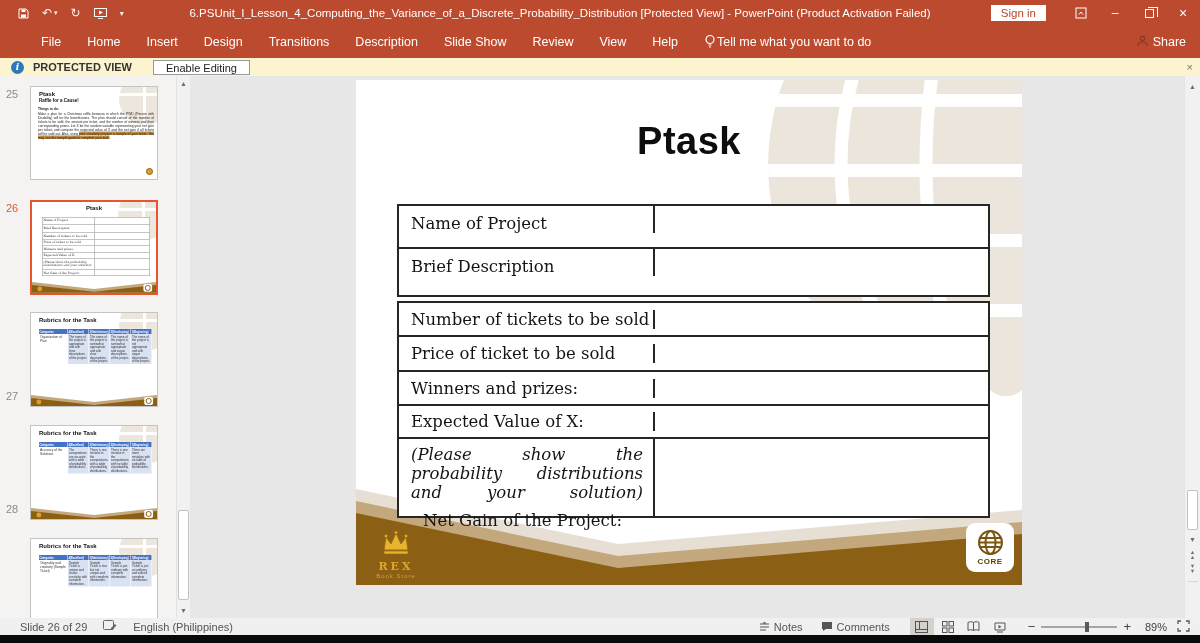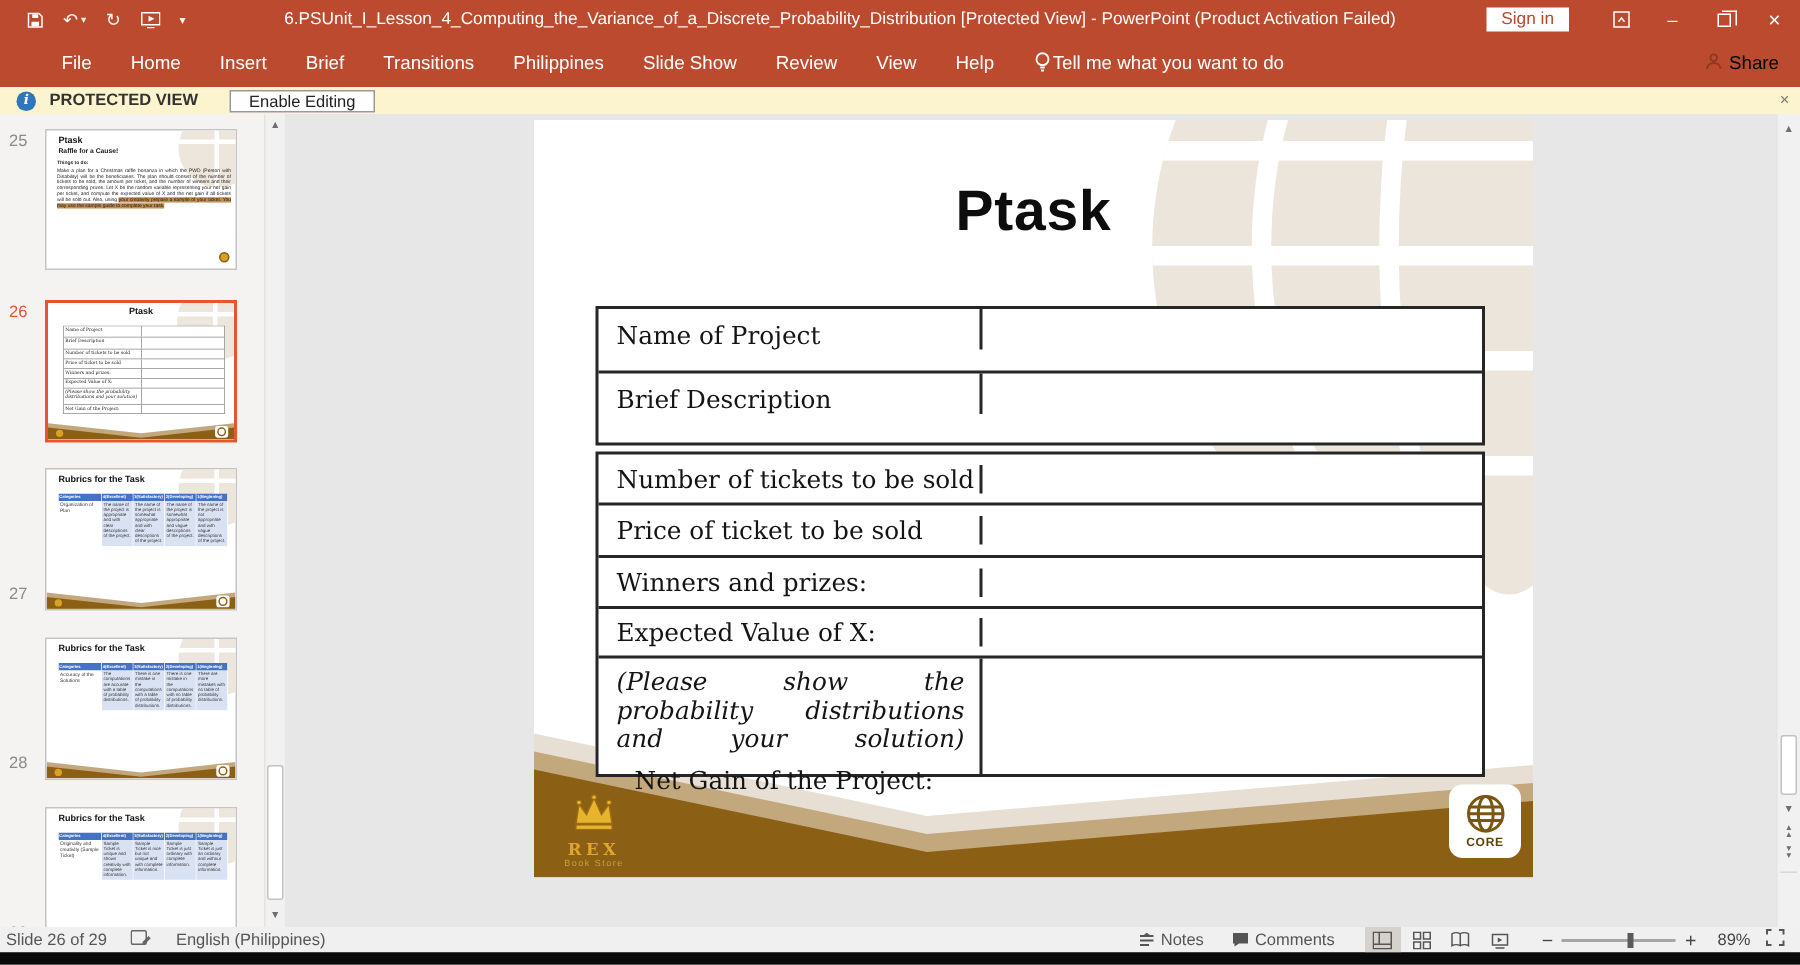--- a/index.html
+++ b/index.html
@@ -15,21 +15,21 @@
   .signin-btn { background:#fff; color:#B9472B; font-size:11.5px; padding:2px 10px; margin-right:18px; cursor:default; }
   .wbtn { width:34px; height:26px; display:flex; align-items:center; justify-content:center; font-size:12px; color:#fff; }
   .restore-ic { width:9px; height:9px; border:1px solid #fff; position:relative; }
   .restore-ic::before { content:""; position:absolute; top:-3px; left:2px; width:9px; height:9px; border-top:1px solid #fff; border-right:1px solid #fff; }
 
   
   .menubar { position:absolute; top:26px; left:0; right:0; height:32px; background:#BB4A2E; display:flex; align-items:center; color:#fff; font-size:12.5px; }
   .tabs { display:flex; gap:26px; padding-left:41px; }
   .tab { cursor:default; white-space:nowrap; }
   .tellme { margin-left:26px; display:flex; align-items:center; gap:1px; white-space:nowrap; }
-  .share-btn { position:absolute; right:14px; display:flex; align-items:center; gap:5px; color:#000000; }
+  .share-btn { position:absolute; right:14px; display:flex; align-items:center; gap:5px; color:#ffffff; }
 
   
   .protected { position:absolute; top:58px; left:0; right:0; height:18px; background:#FCF4CE; display:flex; align-items:center; font-size:11px; color:#333; }
   .info-circle { width:13px; height:13px; border-radius:50%; background:#2E77BC; color:#fff; font-size:9px; font-weight:bold; font-style:italic; display:flex; align-items:center; justify-content:center; margin:0 9px 0 11px; font-family:"DejaVu Serif",serif; }
   .pv-label { font-weight:bold; margin-right:8px; }
   .pv-btn { margin-left:13px; border:1px solid #999; background:#FEFEFE; padding:0 12px; height:15px; line-height:14px; font-size:11px; color:#222; }
   .pv-close { position:absolute; right:7px; color:#777; font-size:11px; }
 
   
   .body-area { position:absolute; top:76px; left:0; right:0; height:542px; background:#0f172a; }
@@ -110,21 +110,21 @@
   .right-scroll .sb-arrow { width:15px; }
   .right-scroll .up { top:4px; }
   .right-scroll .sb-thumb { position:absolute; left:2px; width:11px; top:414px; height:40px; background:#fff; border:1px solid #C2C2C2; border-radius:2px; }
   .right-scroll .dn2 { top:457px; }
   .dblarrow { position:absolute; left:0; width:15px; display:flex; flex-direction:column; align-items:center; line-height:4.5px; font-size:5.5px; color:#6f6f6f; }
   .prevs { top:474px; } .nexts { top:488px; }
   .sb-divider { position:absolute; left:2px; right:2px; top:505px; border-top:1px solid #D8D8D8; }
 
   
   .statusbar { position:absolute; top:618px; left:0; right:0; height:17px; background:#F0F0F0; display:flex; align-items:center; font-size:11px; color:#555; }
-  .sb-left { display:flex; align-items:center; gap:16px; padding-left:4px; }
+  .sb-left { display:flex; align-items:center; gap:16px; padding-left:20px; }
   .sb-right { margin-left:auto; display:flex; align-items:center; padding-right:6px; }
   .sb-item { display:flex; align-items:center; gap:4px; margin-left:18px;justify-content:flex-end; }
   .view-btn { width:24px; height:17px; display:flex; align-items:center; justify-content:center; margin-left:2px; }
   .view-btn.active { background:#D5D2CE; }
   .zoom-out { margin-left:16px; font-size:13px; color:#444; }
   .zslider { width:76px; height:12px; position:relative; margin:0 6px; }
   .zslider::before { content:""; position:absolute; left:0; right:0; top:5px; height:2px; background:#A6A6A6; }
   .zthumb { position:absolute; left:58%; top:1px; width:4px; height:10px; background:#5a5a5a; }
   .zoom-in { font-size:13px; color:#444; }
   .zoom-pct { margin:0 10px 0 14px; color:#444; }
@@ -171,23 +171,23 @@
       </span>
     <span class="wbtn" style="font-size:14px">×</span>
   </div>
 </div>
 
 <div class="menubar">
   <div class="tabs">
     <span class="tab">File</span>
     <span class="tab">Home</span>
     <span class="tab">Insert</span>
-    <span class="tab">Brief</span>
+    <span class="tab">Design</span>
     <span class="tab">Transitions</span>
-    <span class="tab">Philippines</span>
+    <span class="tab">Description</span>
     <span class="tab">Slide Show</span>
     <span class="tab">Review</span>
     <span class="tab">View</span>
     <span class="tab">Help</span>
   </div>
   <div class="tellme">
     <span>
       <svg width="12" height="14" viewBox="0 0 12 14">
           <circle cx="6" cy="5.5" r="4" fill="none" stroke="#fff" stroke-width="1.2"></circle>
           <path d="M4.5 11h3M5 13h2" stroke="#fff" stroke-width="1.2"></path>

